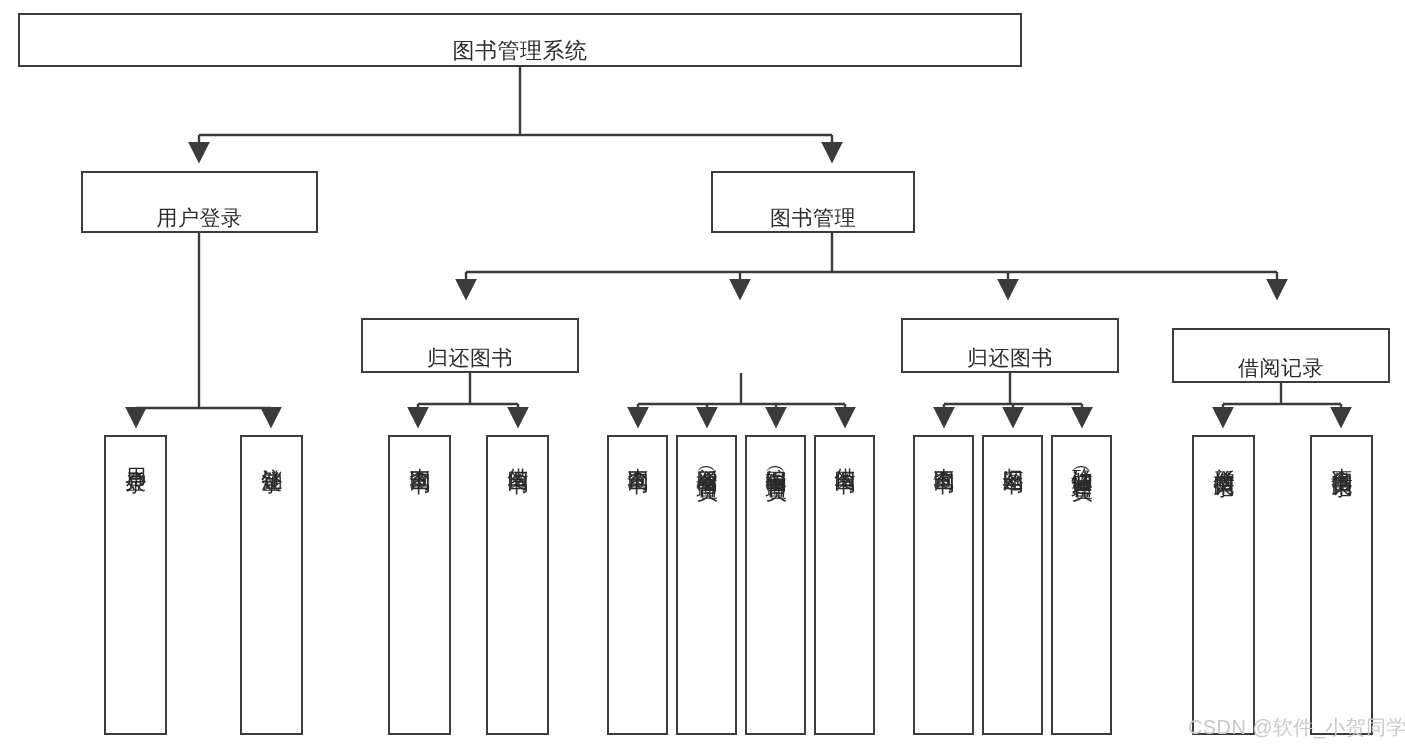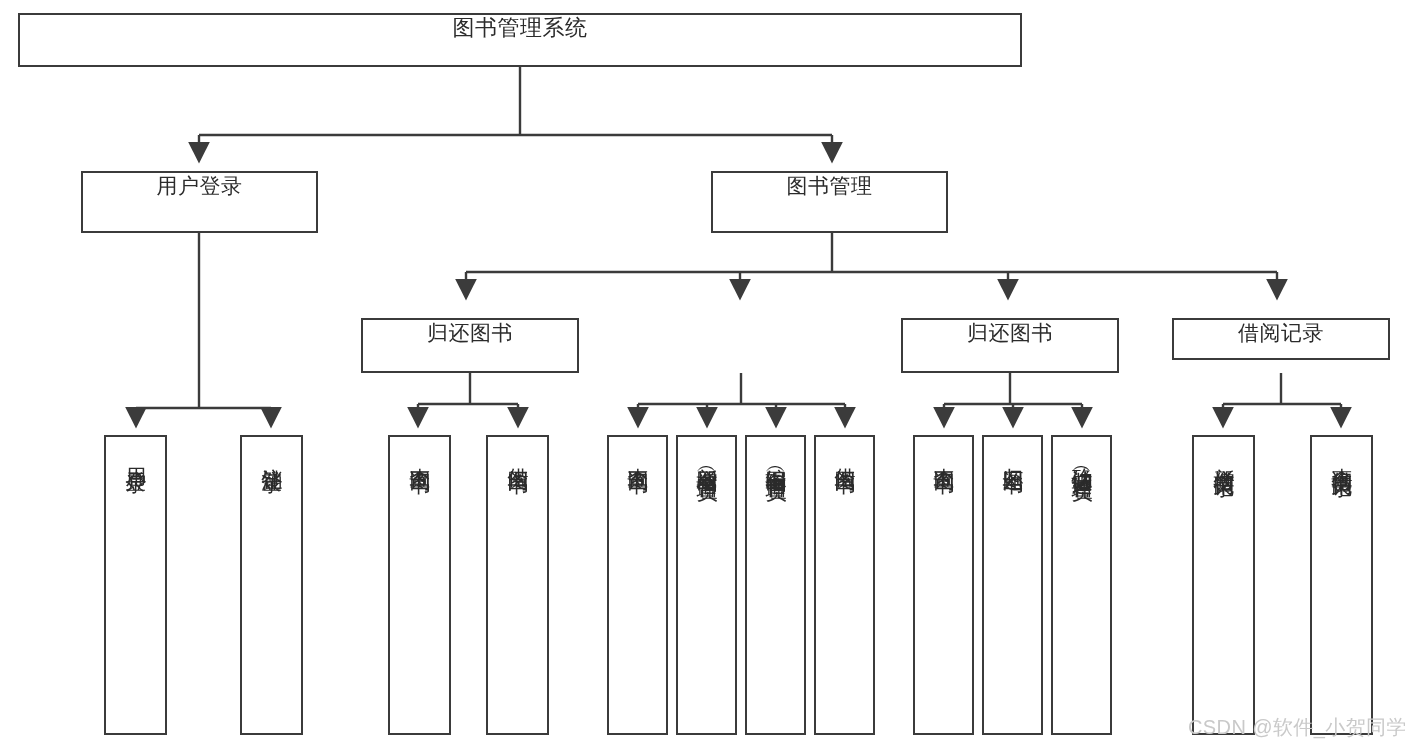--- a/index.html
+++ b/index.html
@@ -24,21 +24,21 @@
     width: 1405px;
     height: 747px;
     pointer-events: none;
   }
   .node {
     position: absolute;
     box-sizing: border-box;
     background: #ffffff;
     border: 2px solid #3b3b3b;
     display: flex;
-    align-items: flex-start;
+    align-items: flex-end;
     justify-content: center;
     color: #2b2b2b;
     z-index: 2;
   }
   .node .lbl {
     display: block;
     text-align: center;
     line-height: 1.22;
     letter-spacing: 0.5px;
   }
@@ -127,31 +127,31 @@
     </g>
   </svg>
 
   <div class="node h root" style="left:18px; top:13px; width:1004px; height:54px;">
     <span class="lbl">图书管理系统</span>
   </div>
 
   <div class="node h" style="left:81px; top:171px; width:237px; height:62px;">
     <span class="lbl">用户登录</span>
   </div>
-  <div class="node h" style="left:711px; top:171px; width:237px; height:62px;">
+  <div class="node h" style="left:711px; top:171px; width:204px; height:62px;">
     <span class="lbl">图书管理</span>
   </div>
 
   <div class="node h" style="left:361px; top:318px; width:218px; height:55px;">
     <span class="lbl">归还图书</span>
   </div>
   <div class="node h" style="left:901px; top:318px; width:218px; height:55px;">
     <span class="lbl">归还图书</span>
   </div>
-  <div class="node h" style="left:1172px; top:318px; width:218px; height:42px;">
+  <div class="node h" style="left:1172px; top:328px; width:218px; height:55px;">
     <span class="lbl">借阅记录</span>
   </div>
 
   <div class="node v" style="left:104px; top:435px; width:63px; height:300px;">
     <span class="lbl">用户登录</span>
   </div>
   <div class="node v" style="left:240px; top:435px; width:63px; height:300px;">
     <span class="lbl">注销登录</span>
   </div>
 

